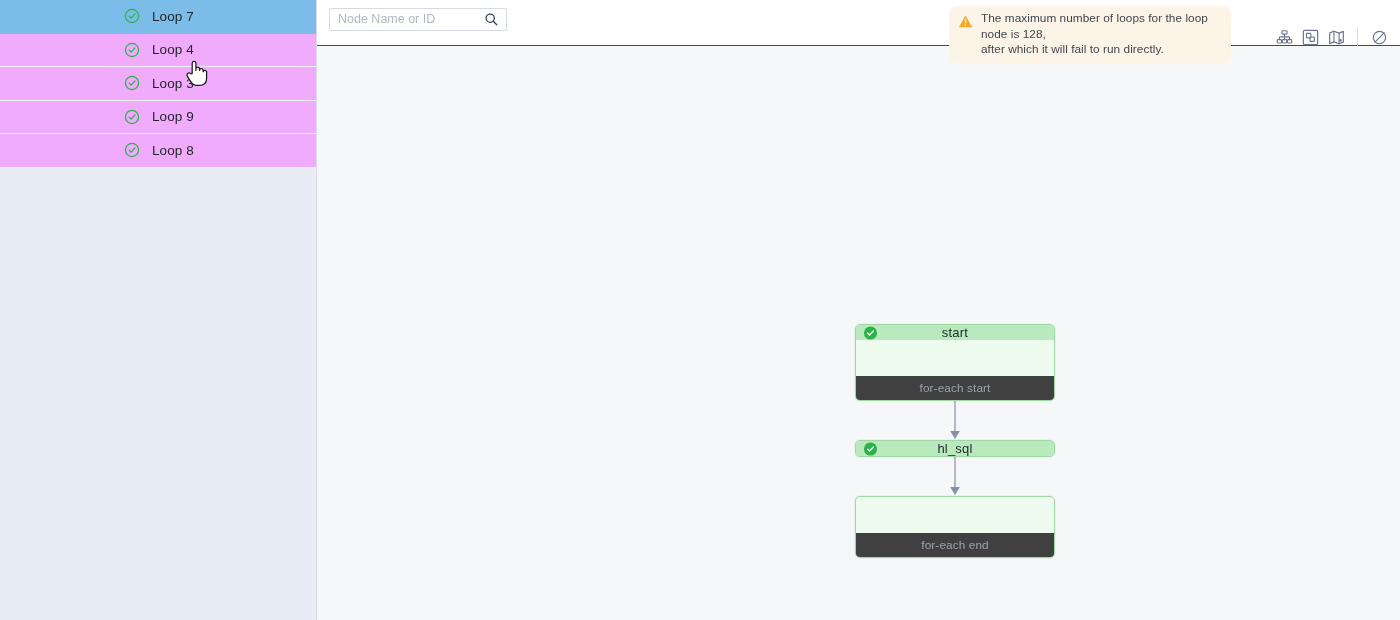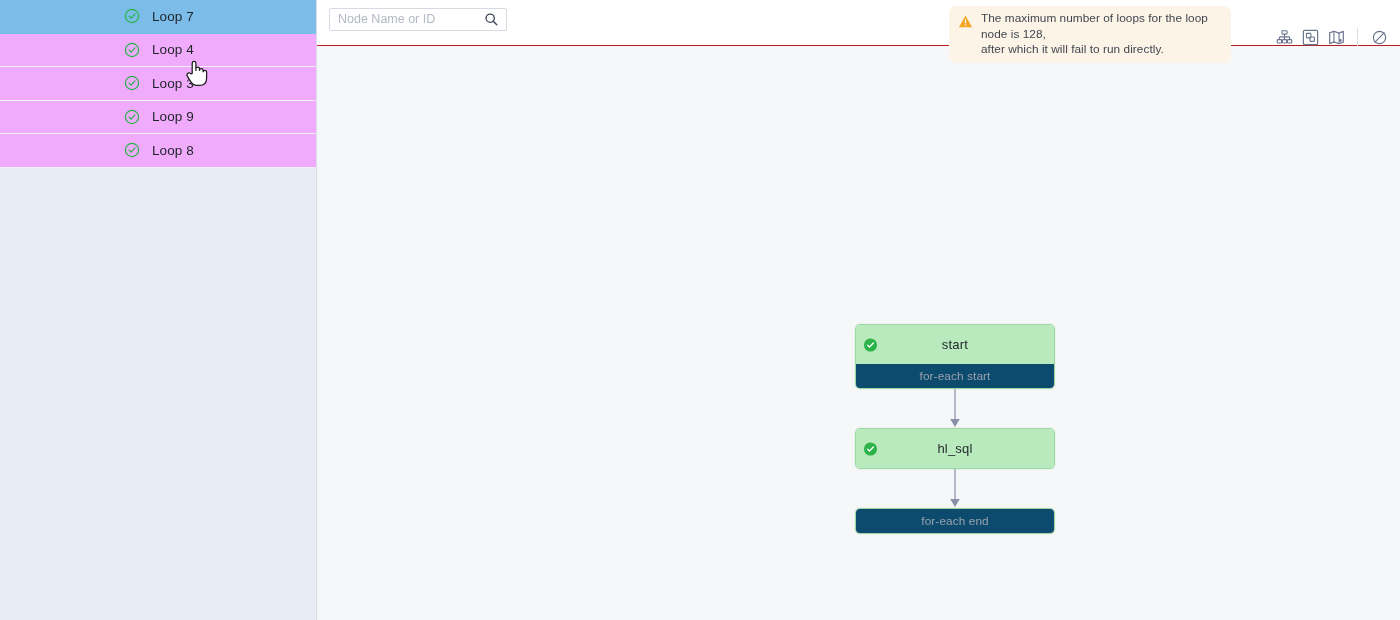--- a/index.html
+++ b/index.html
@@ -202,21 +202,21 @@
     border: 1px solid #9fd8a4;
     border-radius: 5px;
     background: #edfaee;
     box-sizing: border-box;
     overflow: hidden;
     cursor: pointer;
     box-shadow: 0 0 0 1px rgba(159,216,164,.15);
   }
   .node-head {
     position: relative;
-    height: 39px;
+    height: 15px;
     background: #b9eabd;
     display: flex;
     align-items: center;
     justify-content: center;
   }
   .node-badge {
     position: absolute;
     left: 7px;
     top: 50%;
     transform: translateY(-50%);
@@ -228,22 +228,23 @@
     color: #232a2c;
     letter-spacing: .2px;
   }
   .node-sub {
     height: 24px;
     display: flex;
     align-items: center;
     justify-content: center;
     font-size: 11.8px;
     color: #9aa2ad;
-    background: #0c4a6e;
+    background: #404040;
     letter-spacing: .1px;
+    margin-top: 36px;
   }
 
   .connector {
     position: relative;
     width: 200px;
     height: 39px;
   }
   .connector svg { display: block; margin: 0 auto; }
 
   

